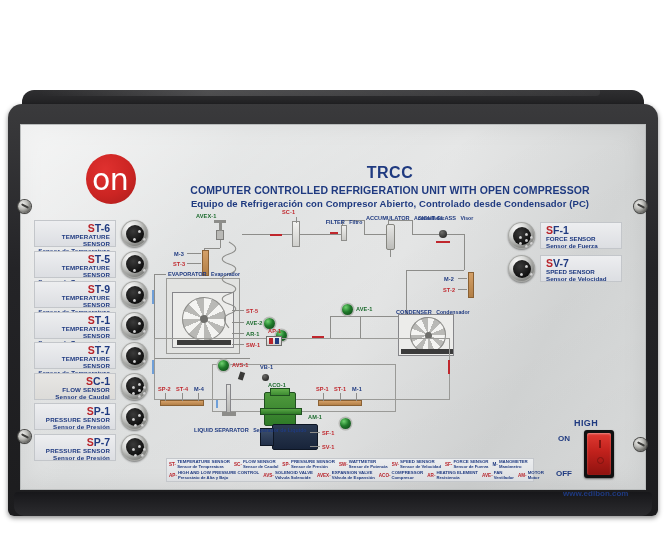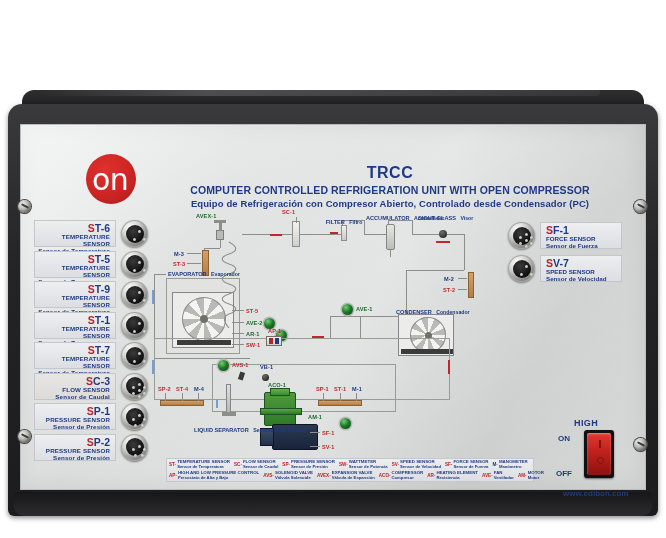--- a/index.html
+++ b/index.html
@@ -530,21 +530,21 @@
        <div class="es">Sensor de Temperatura</div>
      </div>
     <div class="conn" style="left:121px;top:342px;">
        <div class="core">
         <span class="pin" style="left:12px;top:5.5px"></span>
         <span class="pin" style="left:7px;top:13.5px"></span>
         <span class="pin" style="left:17px;top:13.5px"></span>
       </div>
      </div>
     <div class="slab lite" style="left:34px;top:372.5px;width:82px;">
-       <div class="code">S<b>C-3</b></div>
+       <div class="code">S<b>C-1</b></div>
        <div class="en">FLOW SENSOR</div>
        <div class="es">Sensor de Caudal</div>
      </div>
     <div class="conn" style="left:121px;top:372.5px;">
        <div class="core">
         <span class="pin" style="left:12px;top:6px"></span>
         <span class="pin" style="left:17.196152422706632px;top:9px"></span>
         <span class="pin" style="left:17.196152422706632px;top:15px"></span>
         <span class="pin" style="left:12px;top:18px"></span>
         <span class="pin" style="left:6.803847577293368px;top:15px"></span>
@@ -560,21 +560,21 @@
     <div class="conn" style="left:121px;top:403px;">
        <div class="core">
         <span class="pin" style="left:12px;top:6.5px"></span>
         <span class="pin" style="left:17.230810839623345px;top:10.300406530937789px"></span>
         <span class="pin" style="left:15.232818887608602px;top:16.44959346906221px"></span>
         <span class="pin" style="left:8.767181112391398px;top:16.44959346906221px"></span>
         <span class="pin" style="left:6.769189160376655px;top:10.30040653093779px"></span>
       </div>
      </div>
     <div class="slab" style="left:34px;top:433.5px;width:82px;">
-       <div class="code">S<b>P-2</b></div>
+       <div class="code">S<b>P-7</b></div>
        <div class="en">PRESSURE SENSOR</div>
        <div class="es">Sensor de Presión</div>
      </div>
     <div class="conn" style="left:121px;top:433.5px;">
        <div class="core">
         <span class="pin" style="left:12px;top:6.5px"></span>
         <span class="pin" style="left:17.230810839623345px;top:10.300406530937789px"></span>
         <span class="pin" style="left:15.232818887608602px;top:16.44959346906221px"></span>
         <span class="pin" style="left:8.767181112391398px;top:16.44959346906221px"></span>
         <span class="pin" style="left:6.769189160376655px;top:10.30040653093779px"></span>

